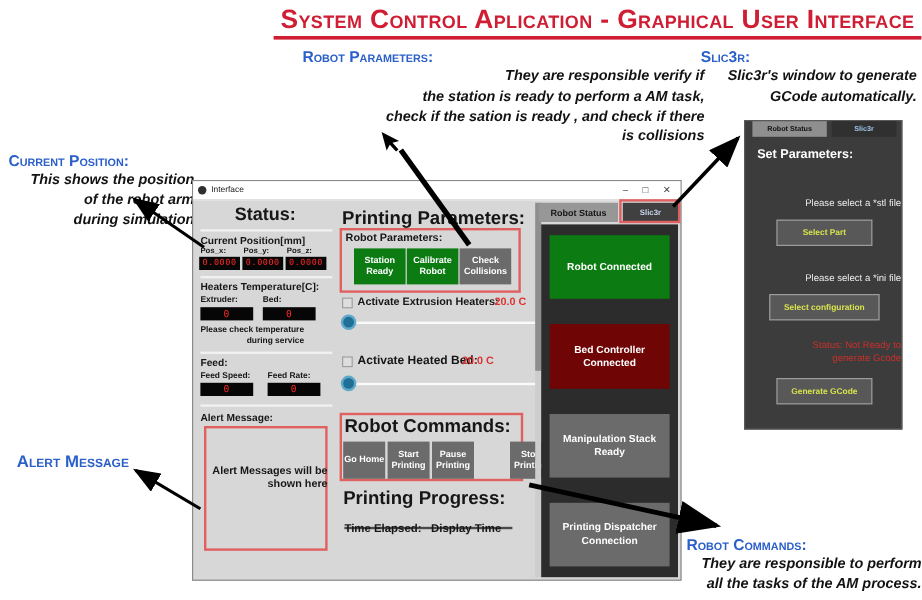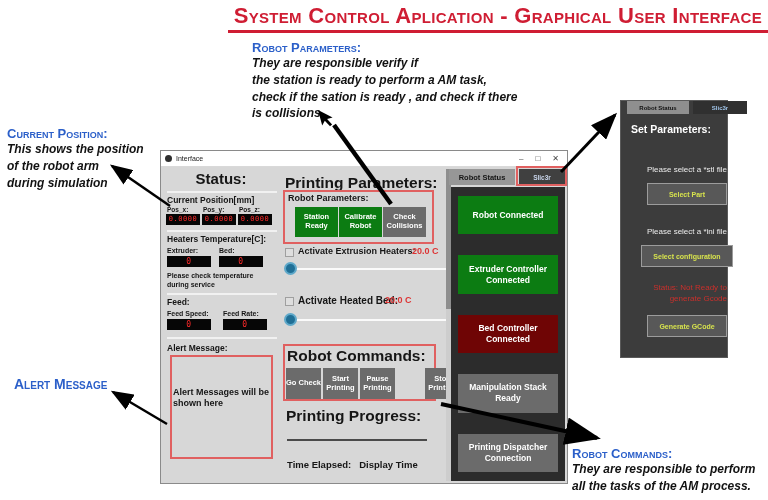--- a/index.html
+++ b/index.html
@@ -6,21 +6,21 @@
   body{font-family:"Liberation Sans",sans-serif;}
   .canvas{position:relative;width:768px;height:500px;background:#ffffff;overflow:hidden;}
   .abs{position:absolute;}
   
   .page-title{position:absolute;top:3px;left:0;width:100%;text-align:right;}
   .page-title span{display:inline-block;font-variant:small-caps;font-weight:bold;font-size:22px;
     color:#cf1d33;border-bottom:3px solid #cf1d33;padding:0 6px 1px 6px;letter-spacing:.3px;}
   
   .ann-h{font-variant:small-caps;font-weight:bold;color:#2b5fc9;font-size:13px;}
   .ann-b{font-weight:bold;font-style:italic;font-size:12px;color:#121212;line-height:1.4;}
-  .pre{white-space:pre-line;}
+  .pre{white-space:pre-line;text-align:right;}
   
   .window{position:absolute;left:160px;top:150px;width:408px;height:334px;background:#d7d7d7;
     border:1px solid #8a8a8a;box-sizing:border-box;}
   .titlebar{height:16px;background:#ffffff;border-bottom:1px solid #d9d9d9;display:flex;align-items:center;
     font-size:7px;color:#222;padding:0 4px;box-sizing:border-box;}
   .appdot{width:7px;height:7px;border-radius:50%;background:#2f2f2f;margin-right:4px;}
   .wctl{margin-left:auto;display:flex;gap:12px;font-size:8px;color:#444;padding-right:4px;}
   .winbody{position:relative;width:100%;height:316px;}
   .divline{position:absolute;height:2px;background:#f1f1f1;}
   .lbl{position:absolute;font-weight:bold;color:#161616;}
@@ -32,21 +32,21 @@
   .gray{background:#6b6b6b;}
   .dred{background:#6f0505;}
   .cbx{position:absolute;width:7px;height:7px;background:#dedede;border:1px solid #9f9f9f;}
   .knob{position:absolute;width:9px;height:9px;border-radius:50%;background:#1f6f96;border:2px solid #5ea8c9;}
   .track{position:absolute;height:2px;background:#fafafa;}
   .tab{position:absolute;height:16px;display:flex;align-items:center;justify-content:center;font-weight:bold;}
   .darkpanel{position:absolute;background:#2c2c2c;display:flex;flex-direction:column;gap:21px;padding:9px 7px;box-sizing:border-box;}
   .statusbtn{flex:1;display:flex;align-items:center;justify-content:center;text-align:center;
     color:#fff;font-weight:bold;font-size:8.5px;line-height:1.3;padding:0 6px;}
   
-  .mini{position:absolute;left:620px;top:100px;width:108px;height:258px;background:#3c3c3c;border:1px solid #5a5a5a;box-sizing:border-box;}
+  .mini{position:absolute;left:620px;top:100px;width:132px;height:258px;background:#3c3c3c;border:1px solid #5a5a5a;box-sizing:border-box;}
   .minitab{position:absolute;height:13px;display:flex;align-items:center;justify-content:center;font-size:6px;font-weight:bold;}
   .minibtn{position:absolute;background:#585858;border:1px solid #9c9c9c;color:#d7e34d;font-size:7px;font-weight:bold;
     display:flex;align-items:center;justify-content:center;text-align:center;box-sizing:border-box;}
   .minitxt{position:absolute;width:100%;text-align:right;color:#ececec;font-size:8px;font-weight:normal;}
   svg.arrows{position:absolute;left:0;top:0;width:768px;height:500px;pointer-events:none;}
 </style>
 </head>
 <body>
 
 <div class="canvas">
@@ -56,20 +56,25 @@
   </div>
 
   <div class="abs" style="left:252px;top:40px;width:335px;">
     <div class="ann-h">Robot Parameters:</div>
     <div class="ann-b pre">They are responsible verify if
 the station is ready to perform a AM task,
 check if the sation is ready , and check if there
 is collisions</div>
   </div>
 
+  <div class="abs" style="left:584px;top:40px;width:180px;">
+    <div class="ann-h">Slic3r:</div>
+    <div class="ann-b pre">Slic3r's window to generate
+GCode automatically.</div>
+  </div>
 
   <div class="abs" style="left:7px;top:126px;width:155px;">
     <div class="ann-h">Current Position:</div>
     <div class="ann-b pre">This shows the position
 of the robot arm
 during simulation</div>
   </div>
 
   <div class="abs" style="left:14px;top:376px;">
     <div class="ann-h" style="font-size:14px;">Alert Message</div>
@@ -143,42 +148,41 @@
 
       <span class="cbx" style="left:124px;top:130px;"></span>
       <div class="lbl" style="left:137px;top:128px;font-size:10px;">Activate Heated Bed:</div>
       <div class="lbl" style="left:224px;top:128px;font-size:9px;color:#d33;">20.0 C</div>
       <div class="track" style="left:126px;top:152px;width:160px;"></div>
       <span class="knob" style="left:123px;top:146px;"></span>
 
       <div class="redrect" style="left:122px;top:177px;width:153px;height:57px;"></div>
       <div class="lbl" style="left:126px;top:180px;font-size:15.5px;">Robot Commands:</div>
       <div class="abs" style="left:125px;top:201px;display:flex;gap:2px;">
-        <div class="pbtn gray" style="width:35px;height:31px;font-size:7.5px;">Go Check</div>
+        <div class="pbtn gray" style="width:35px;height:31px;font-size:7.5px;">Go Home</div>
         <div class="pbtn gray" style="width:35px;height:31px;font-size:7.5px;">Start Printing</div>
         <div class="pbtn gray" style="width:35px;height:31px;font-size:7.5px;">Pause Printing</div>
         <div class="pbtn gray" style="width:35px;height:31px;font-size:7.5px;margin-left:28px;">Stop Printing</div>
       </div>
 
       <div class="lbl" style="left:125px;top:240px;font-size:15.5px;">Printing Progress:</div>
       <div class="abs" style="left:126px;top:272px;width:140px;height:2px;background:#4a4a4a;"></div>
-      <div class="abs" style="left:126px;top:292px;display:flex;gap:8px;">
+      <div class="abs" style="left:126px;top:268px;display:flex;gap:8px;">
         <span class="lbl" style="position:static;font-size:9.5px;">Time Elapsed:</span>
         <span class="lbl" style="position:static;font-size:9.5px;">Display Time</span>
       </div>
 
       <div class="abs" style="left:285px;top:2px;width:5px;height:312px;background:#cdcdcd;">
         <div style="width:5px;height:140px;background:#8e8e8e;"></div>
       </div>
 
       <div class="tab" style="left:288px;top:2px;width:66px;background:#979797;color:#161616;font-size:7.5px;">Robot Status</div>
       <div class="tab" style="left:358px;top:2px;width:46px;background:#404040;color:#c8d4ea;font-size:6.5px;">Slic3r</div>
       <div class="darkpanel" style="left:290px;top:20px;width:114px;height:294px;">
         <div class="statusbtn green">Robot Connected</div>
-        <div class="statusbtn green">Extruder Controller Connected</div>
         <div class="statusbtn dred">Bed Controller Connected</div>
         <div class="statusbtn gray">Manipulation Stack Ready</div>
         <div class="statusbtn gray">Printing Dispatcher Connection</div>
       </div>
     </div>
   </div>
 
   <div class="redrect" style="left:516px;top:166px;width:51px;height:20px;"></div>
 
   <div class="mini">

